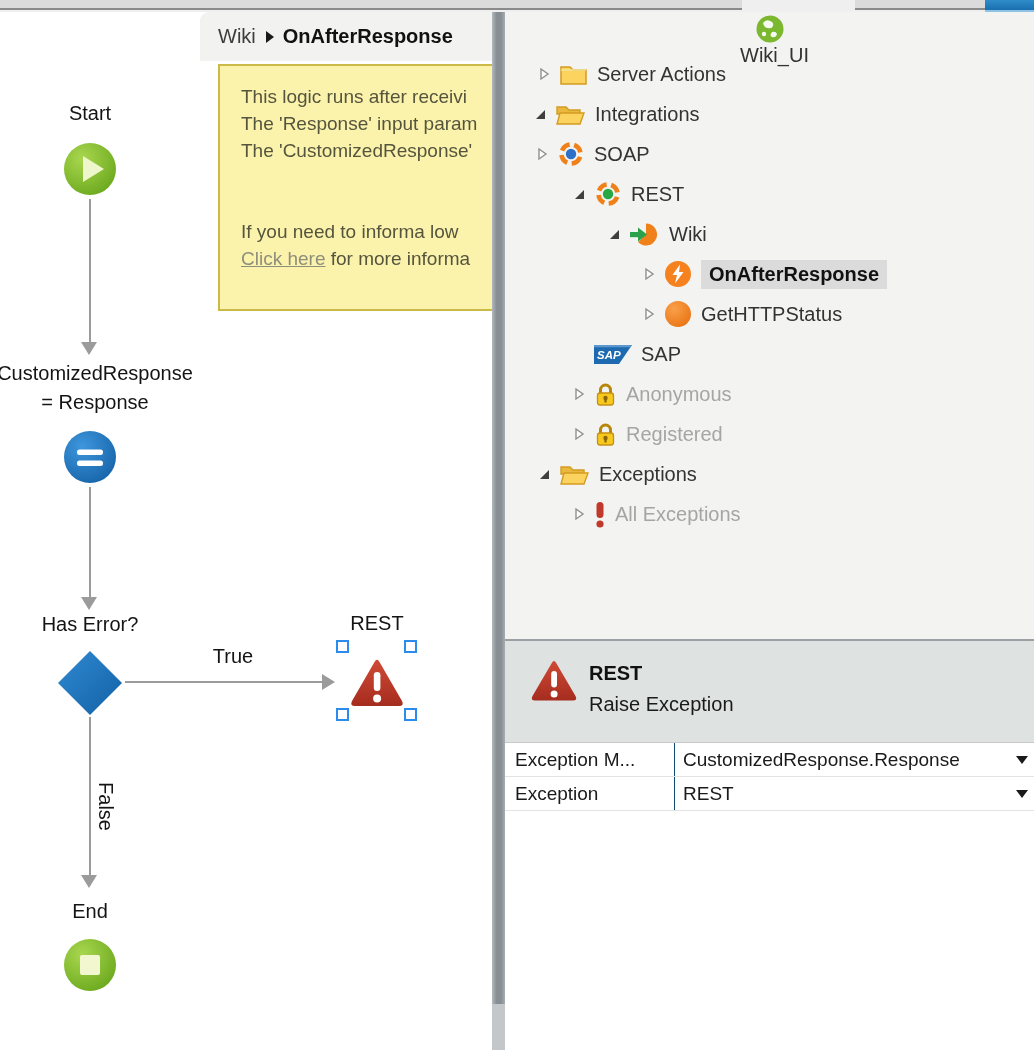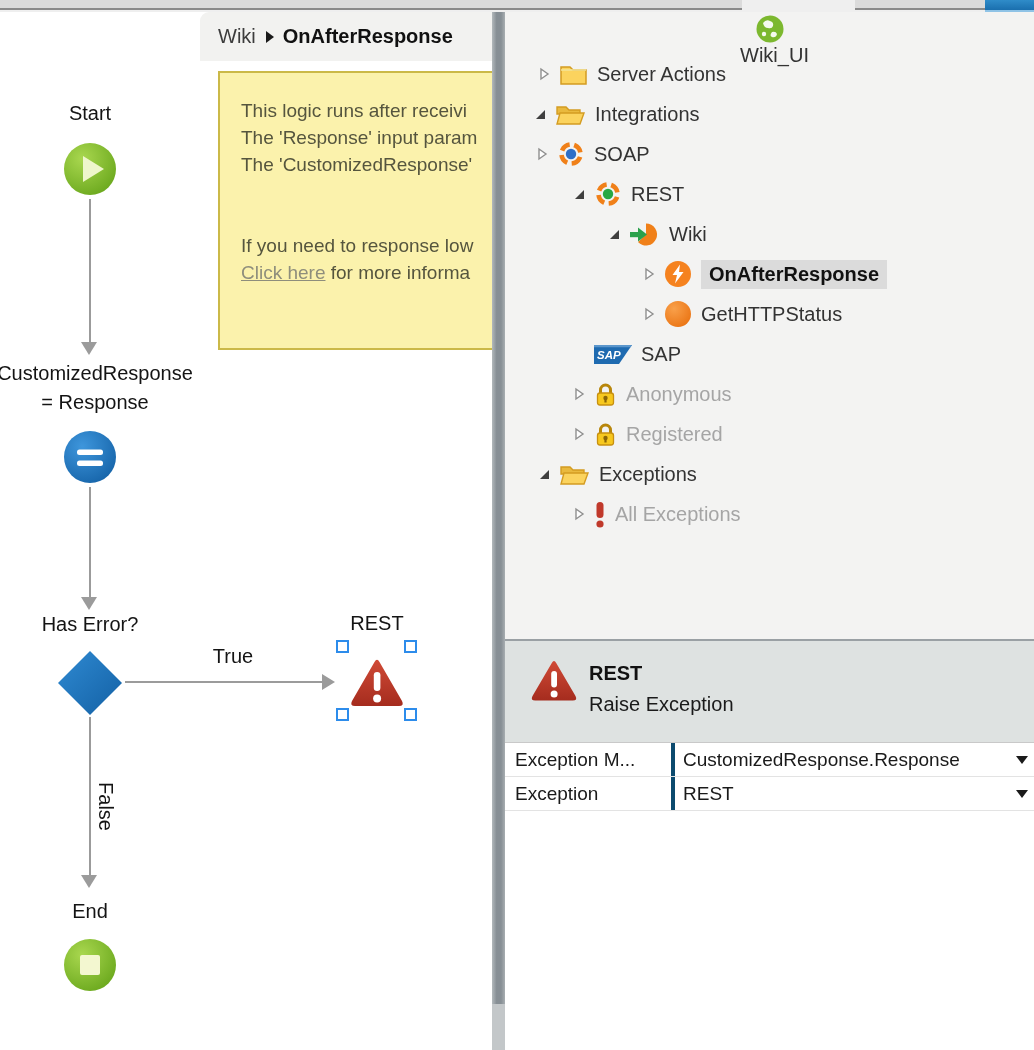--- a/index.html
+++ b/index.html
@@ -13,22 +13,22 @@
   .topbar-blue{position:absolute;top:0;height:10px;background:linear-gradient(#2f8cc9,#1a6fae);border-bottom:2px solid #8fc3e6;}
 
   
   #canvas{left:0;top:12px;width:492px;height:1038px;overflow:hidden;background:#fff;}
   .crumbtab{position:absolute;left:200px;top:0px;width:292px;height:49px;background:#f2f2f0;
             border-radius:9px 0 0 0;display:flex;align-items:center;padding-left:18px;box-sizing:border-box;}
   .crumb-parent{font-size:20px;color:#3c3c3c;}
   .crumb-sep{width:0;height:0;border-left:8px solid #1a1a1a;border-top:6px solid transparent;border-bottom:6px solid transparent;margin:0 9px 0 10px;}
   .crumb-cur{font-size:20px;font-weight:bold;color:#111;}
 
-  .note{position:absolute;left:218px;top:59px;width:276px;height:279px;background:#fbf2ac;
-        border:2px solid #cbb948;box-sizing:border-box;padding:24px 0 0 21px;overflow:hidden;}
+  .note{position:absolute;left:218px;top:52px;width:276px;height:247px;background:#fbf2ac;
+        border:2px solid #cbb948;box-sizing:border-box;padding:17px 0 0 21px;overflow:hidden;}
   .note-line{font-size:19px;line-height:27px;color:#55553e;white-space:nowrap;}
   .note-link{color:#8e8e7c;text-decoration:underline;cursor:pointer;}
 
   .flabel{position:absolute;font-size:20px;color:#141414;text-align:center;white-space:nowrap;}
   .vline{position:absolute;width:2px;background:#9b9b9b;}
   .hline{position:absolute;height:2px;background:#9b9b9b;}
   .arr-down{position:absolute;width:0;height:0;border-left:8px solid transparent;border-right:8px solid transparent;border-top:13px solid #9b9b9b;}
   .arr-right{position:absolute;width:0;height:0;border-top:8px solid transparent;border-bottom:8px solid transparent;border-left:13px solid #9b9b9b;}
   .node{position:absolute;}
   .handle{position:absolute;width:9px;height:9px;background:#fff;border:2px solid #2d8ceb;}
@@ -50,21 +50,21 @@
 
   
   #panel-div{left:505px;top:639px;width:529px;height:2px;background:#9aa0a4;}
   #props-header{left:505px;top:641px;width:529px;height:101px;background:#dee2e1;}
   .ph-icon{position:absolute;left:24px;top:17px;}
   .ph-title{position:absolute;left:84px;top:21px;font-size:20px;font-weight:bold;color:#111;}
   .ph-sub{position:absolute;left:84px;top:52px;font-size:20px;color:#1a1a1a;}
 
   #props-grid{left:505px;top:742px;width:529px;border-top:1px solid #c9c9c9;background:#fff;}
   .prop-row{display:flex;height:33px;border-bottom:1px solid #e3e3e3;align-items:center;}
-  .prop-label{width:170px;flex:0 0 170px;box-sizing:border-box;padding-left:10px;border-right:4px solid #0c4a6e;
+  .prop-label{width:170px;flex:0 0 170px;box-sizing:border-box;padding-left:10px;border-right:1px solid #0c4a6e;
               font-size:19px;color:#1a1a1a;white-space:nowrap;overflow:hidden;height:100%;display:flex;align-items:center;}
   .prop-value{flex:1;position:relative;box-sizing:border-box;padding:0 22px 0 8px;font-size:19px;color:#1a1a1a;
               white-space:nowrap;overflow:hidden;height:100%;display:flex;align-items:center;}
   .dd-arrow{position:absolute;right:6px;top:13px;width:0;height:0;border-left:6px solid transparent;border-right:6px solid transparent;border-top:8px solid #1a1a1a;}
 </style>
 </head>
 <body>
 
 <div id="root">
 
@@ -81,21 +81,21 @@
       <span class="crumb-sep"></span>
       <span class="crumb-cur">OnAfterResponse</span>
     </div>
 
     <div class="note" id="note-box">
         <div class="note-line">This logic runs after receivi</div>
         <div class="note-line">The 'Response' input param</div>
         <div class="note-line">The 'CustomizedResponse'</div>
         <div class="note-line">&nbsp;</div>
         <div class="note-line">&nbsp;</div>
-        <div class="note-line">If you need to response low</div>
+        <div class="note-line">If you need to informa low</div>
         <div class="note-line"><span class="note-link">Click here</span><span> for more informa</span></div>
       </div>
 
     <div class="flabel" style="left:30px;top:90px;width:120px;">Start</div>
     <svg class="node" style="left:63px;top:130px;" width="54" height="54">
       <defs>
           <radialGradient id="gGreen" cx="35%" cy="30%" r="80%">
         <stop offset="0" stop-color="#a9d74f"></stop>
             <stop offset="1" stop-color="#69a71c"></stop>
           </radialGradient>

